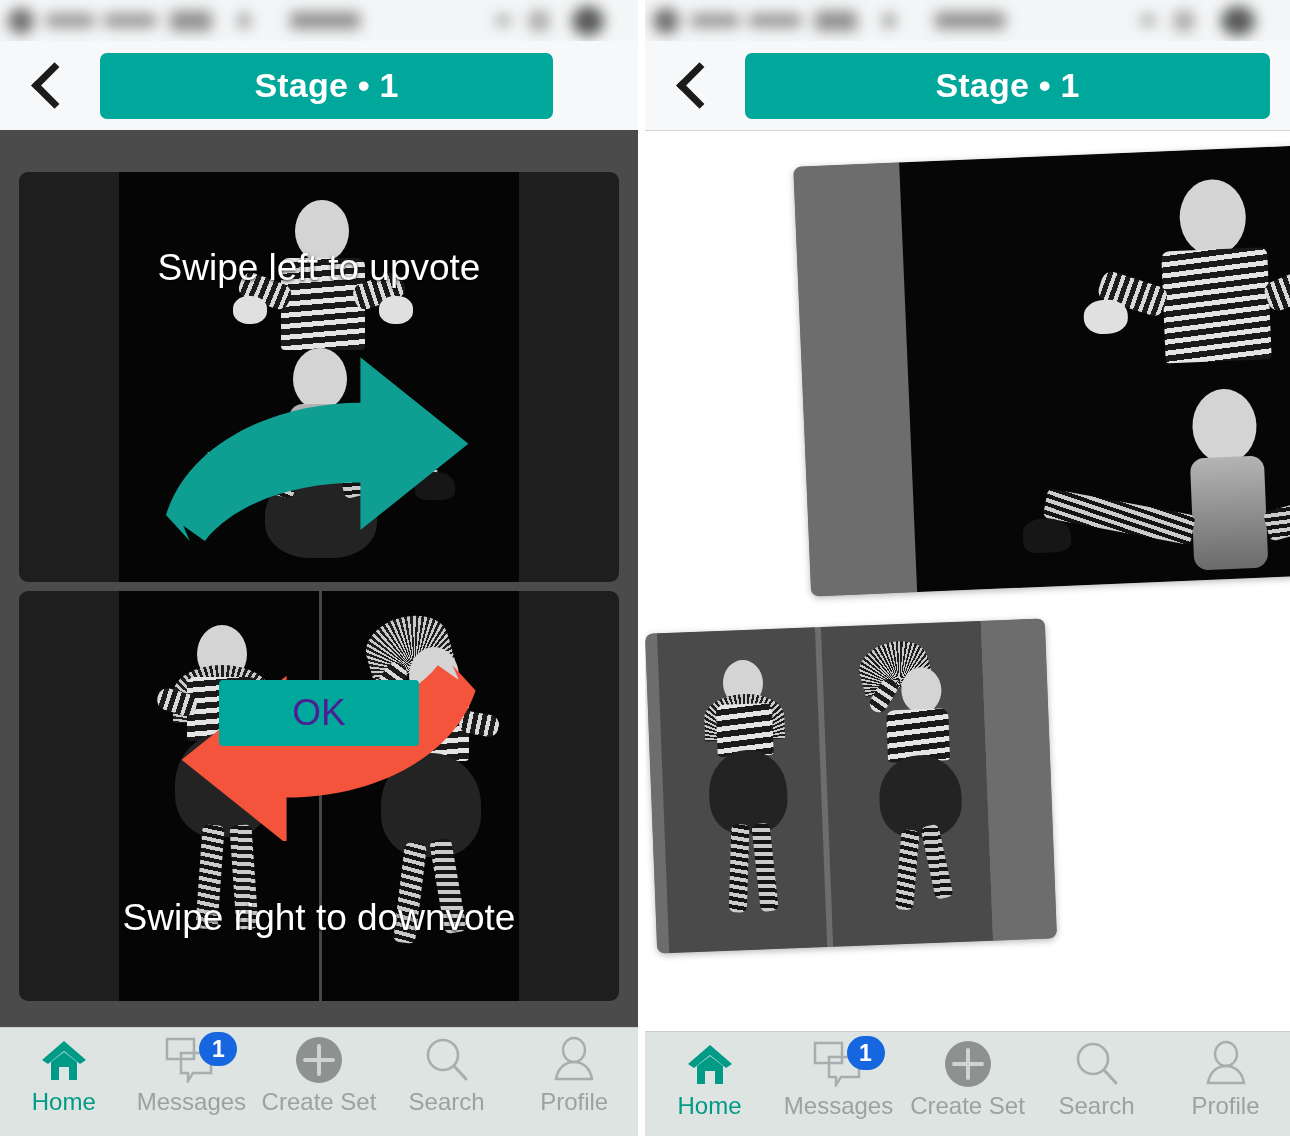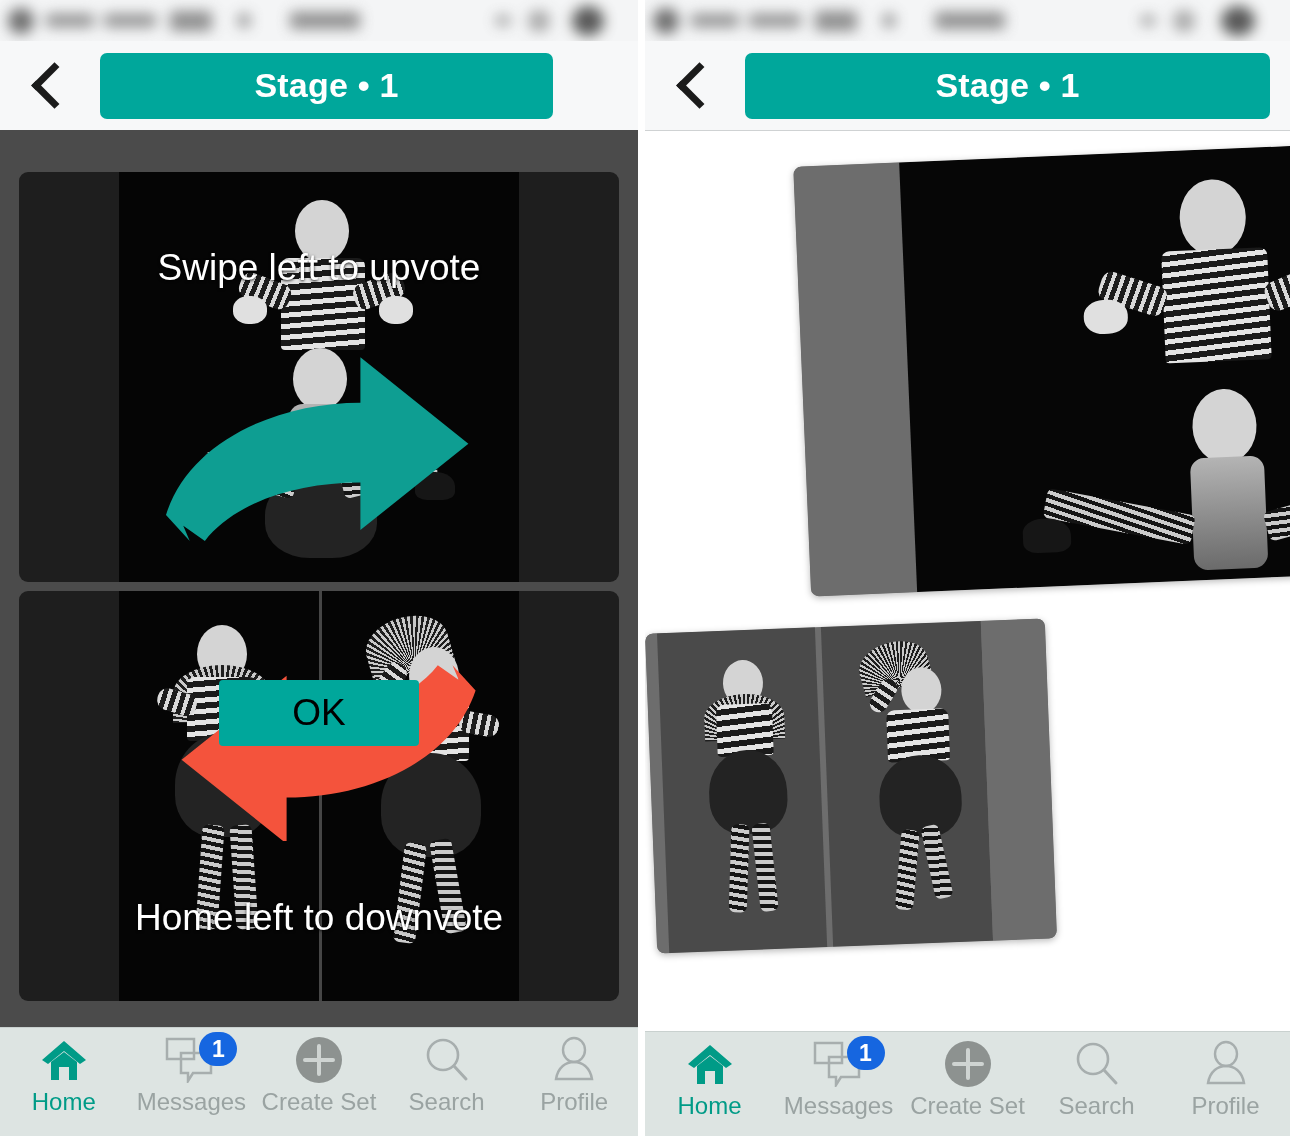--- a/index.html
+++ b/index.html
@@ -87,21 +87,21 @@
   .ovtext.down{bottom:62px;}
 
   .arrow-wrap{position:absolute;left:0;right:0;pointer-events:none;}
   .arrow-wrap.green{top:180px;height:190px;}
   .arrow-wrap.red{top:60px;height:190px;}
 
   .ok-btn{
     position:absolute;left:219px;top:550px;width:200px;height:66px;
     background:#00a79b;border-radius:4px;
     display:flex;align-items:center;justify-content:center;
-    color:#000000;font-size:37px;cursor:pointer;z-index:6;
+    color:#4c1d95;font-size:37px;cursor:pointer;z-index:6;
   }
 
   
   .feed{position:absolute;top:131px;left:0;width:645px;height:905px;background:#ffffff;overflow:hidden;}
   .feedcard{position:absolute;border-radius:8px;overflow:hidden;
     box-shadow:0 2px 7px rgba(0,0,0,.28);background:#6d6d6d;}
   .fc-top{left:157px;top:24px;width:560px;height:430px;transform:rotate(-2.4deg);}
   .fc-bot{left:6px;top:495px;width:400px;height:320px;transform:rotate(-2.2deg);}
   .fc-gray{position:absolute;top:0;bottom:0;background:#6d6d6d;}
   .fc-photo{position:absolute;top:0;bottom:0;background:#060606;overflow:hidden;}
@@ -215,21 +215,21 @@
           </div>
         </div>
 
         <div class="arrow-wrap red">
           <svg width="600" height="190" viewBox="0 0 600 190" xmlns="http://www.w3.org/2000/svg">
             <path d="M452 30 C 430 96, 352 132, 272 132 L 272 176 L 172 96 L 272 16 L 272 58
                      C 334 58, 390 40, 416 6 L 436 20 L 430 6 Z" fill="#f4533c" transform="translate(-18,8) scale(1.05)"></path>
           </svg>
         </div>
 
-        <div class="ovtext down">Home left to downvote</div>
+        <div class="ovtext down">Swipe right to downvote</div>
       </div>
 
       <div class="ok-btn">OK</div>
     </div>
 
     <div class="tabbar">
       <div class="tab active">
         <div class="tab-ico">
           <svg width="48" height="44" viewBox="0 0 48 44">
               <path d="M24 3 L46 22 L40 26 L24 13 L8 26 L2 22 Z M11 24 L24 14 L37 24 L37 42 L29 42 L29 29 L19 29 L19 42 L11 42 Z" fill="#009b87"></path>

